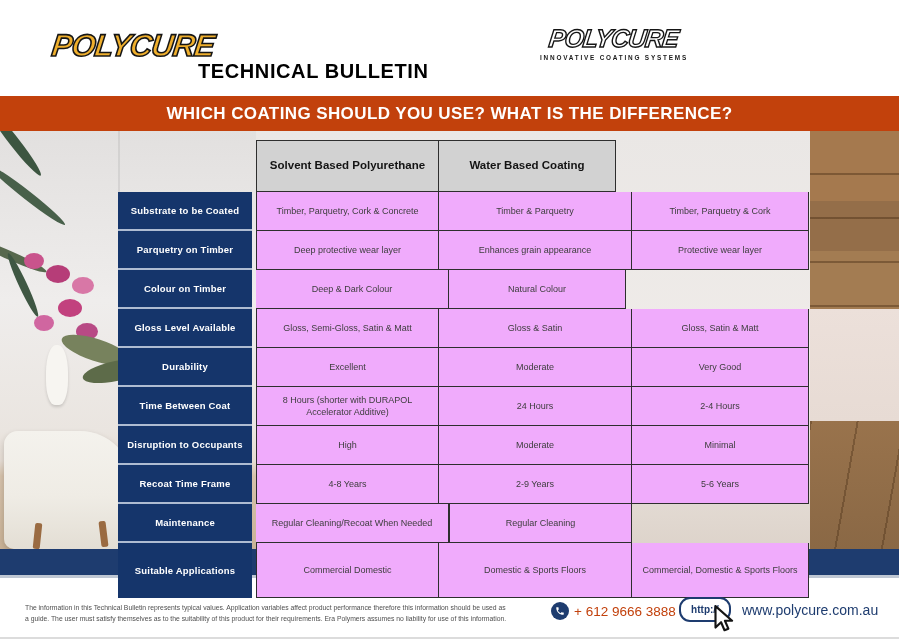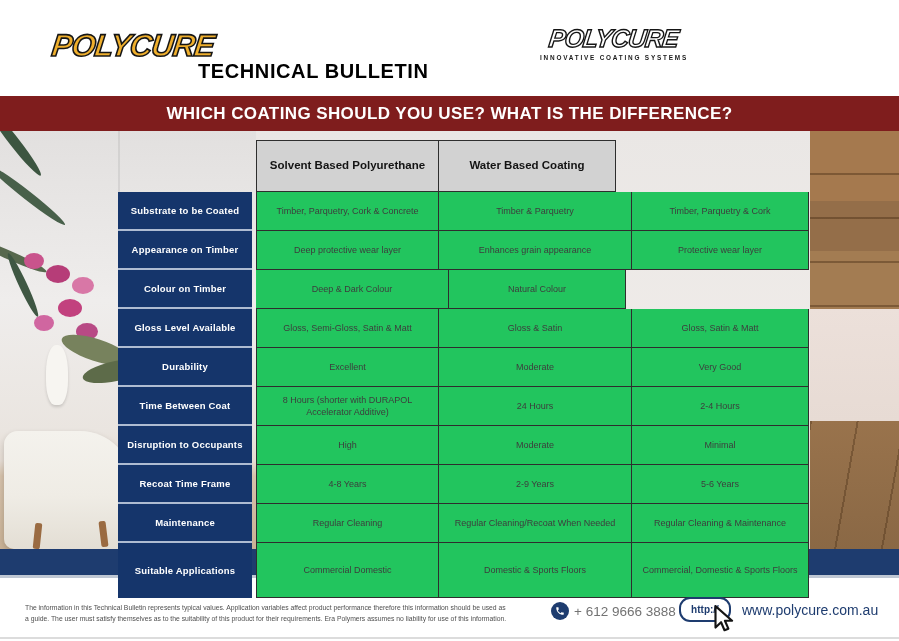--- a/index.html
+++ b/index.html
@@ -25,21 +25,21 @@
   .logo-right .logo-text{
     font-size:25px;color:#ffffff;-webkit-text-stroke:1.4px #151515;
   }
   .logo-tagline{
     margin-top:1px;font-size:6.4px;font-weight:bold;color:#191919;
     letter-spacing:1.8px;white-space:nowrap;text-align:center;
   }
   
   .banner{
     position:absolute;left:0;top:96px;width:899px;height:35px;
-    background:#7f1d1d;display:flex;align-items:center;justify-content:center;
+    background:#c2410c;display:flex;align-items:center;justify-content:center;
   }
   .banner span{
     color:#fff;font-size:17px;font-weight:bold;letter-spacing:.4px;white-space:nowrap;
   }
   
   .photo{position:absolute;left:0;top:131px;width:899px;height:418px;}
   .photo-left{
     position:absolute;left:0;top:0;width:256px;height:418px;overflow:hidden;
     background:linear-gradient(180deg,#e2e0df 0px,#efedec 170px,#eae5e0 300px,#e6ddd4 330px,#d6c2ab 345px,#c9b296 418px);
   }
@@ -101,21 +101,21 @@
   .label-slot{width:134px;flex:0 0 134px;}
   .gap-slot{width:4px;flex:0 0 4px;}
   .label-cell{
     width:134px;flex:0 0 134px;background:#15356b;color:#ffffff;
     display:flex;align-items:center;justify-content:center;text-align:center;
     font-size:9.5px;font-weight:bold;letter-spacing:.2px;padding:0 6px;box-sizing:border-box;
     border-bottom:2px solid #aebcd2;
   }
   .trow:last-child .label-cell{border-bottom:none;}
   .data-cell{
-    background:#22c55e;display:flex;align-items:center;justify-content:center;
+    background:#f0abfc;display:flex;align-items:center;justify-content:center;
     text-align:center;font-size:9px;color:#3d3d3d;line-height:1.35;
     padding:0 8px;box-sizing:border-box;
     border-right:1px solid #2e2e2e;border-bottom:1px solid #2e2e2e;
   }
   .data-cell.c0{border-left:1px solid #2e2e2e;width:183px;flex:0 0 183px;}
   .data-cell.c1{width:193px;flex:0 0 193px;}
   .data-cell.c2{width:177px;flex:0 0 177px;}
   .head .data-cell{
     background:#d2d2d2;font-size:11.5px;font-weight:bold;color:#141414;
     border-top:1px solid #2e2e2e;
@@ -123,21 +123,21 @@
   
   .disclaimer{
     position:absolute;left:25px;top:603px;font-size:6.8px;color:#4f4f4f;line-height:1.6;
   }
   .disclaimer div{white-space:nowrap;}
   .phone-icon{
     position:absolute;left:551px;top:602px;width:18px;height:18px;border-radius:50%;
     background:#1e3c6f;display:flex;align-items:center;justify-content:center;
   }
   .phone-number{
-    position:absolute;left:574px;top:604px;font-size:13.5px;color:#737373;white-space:nowrap;
+    position:absolute;left:574px;top:604px;font-size:13.5px;color:#c2410c;white-space:nowrap;
   }
   .http-badge{
     position:absolute;left:679px;top:597px;width:48px;height:21px;
     border:2.5px solid #1e3c6f;border-radius:11px;background:#fff;
     display:flex;align-items:center;justify-content:center;
   }
   .http-badge span{font-size:10px;font-weight:bold;color:#1e3c6f;}
   .cursor-icon{position:absolute;left:710px;top:604px;}
   .website{
     position:absolute;left:742px;top:602px;font-size:14px;color:#1e3c6f;white-space:nowrap;
@@ -209,21 +209,21 @@
             <span>Timber, Parquetry, Cork &amp;  Concrete</span>
           </div>
           <div class="data-cell c1">
             <span>Timber  &amp; Parquetry</span>
           </div>
           <div class="data-cell c2">
             <span>Timber, Parquetry &amp; Cork</span>
           </div>
         </div>
         <div class="trow">
-          <div class="label-cell">Appearance on Timber</div>
+          <div class="label-cell">Parquetry on Timber</div>
           <div class="gap-slot"></div>
           <div class="data-cell c0">
             <span>Deep protective wear layer</span>
           </div>
           <div class="data-cell c1">
             <span>Enhances grain appearance</span>
           </div>
           <div class="data-cell c2">
             <span>Protective wear  layer</span>
           </div>
@@ -299,28 +299,25 @@
           <div class="data-cell c1">
             <span>2-9 Years</span>
           </div>
           <div class="data-cell c2">
             <span>5-6 Years</span>
           </div>
         </div>
         <div class="trow">
           <div class="label-cell">Maintenance</div>
           <div class="gap-slot"></div>
+          <div class="data-cell c1">
+            <span>Regular Cleaning/Recoat When Needed</span>
+          </div>
           <div class="data-cell c0">
             <span>Regular Cleaning</span>
-          </div>
-          <div class="data-cell c1">
-            <span>Regular Cleaning/Recoat When Needed</span>
-          </div>
-          <div class="data-cell c2">
-            <span>Regular Cleaning &amp; Maintenance</span>
           </div>
         </div>
         <div class="trow">
           <div class="label-cell">Suitable Applications</div>
           <div class="gap-slot"></div>
           <div class="data-cell c0">
             <span>Commercial Domestic</span>
           </div>
           <div class="data-cell c1">
             <span>Domestic &amp;  Sports Floors</span>

